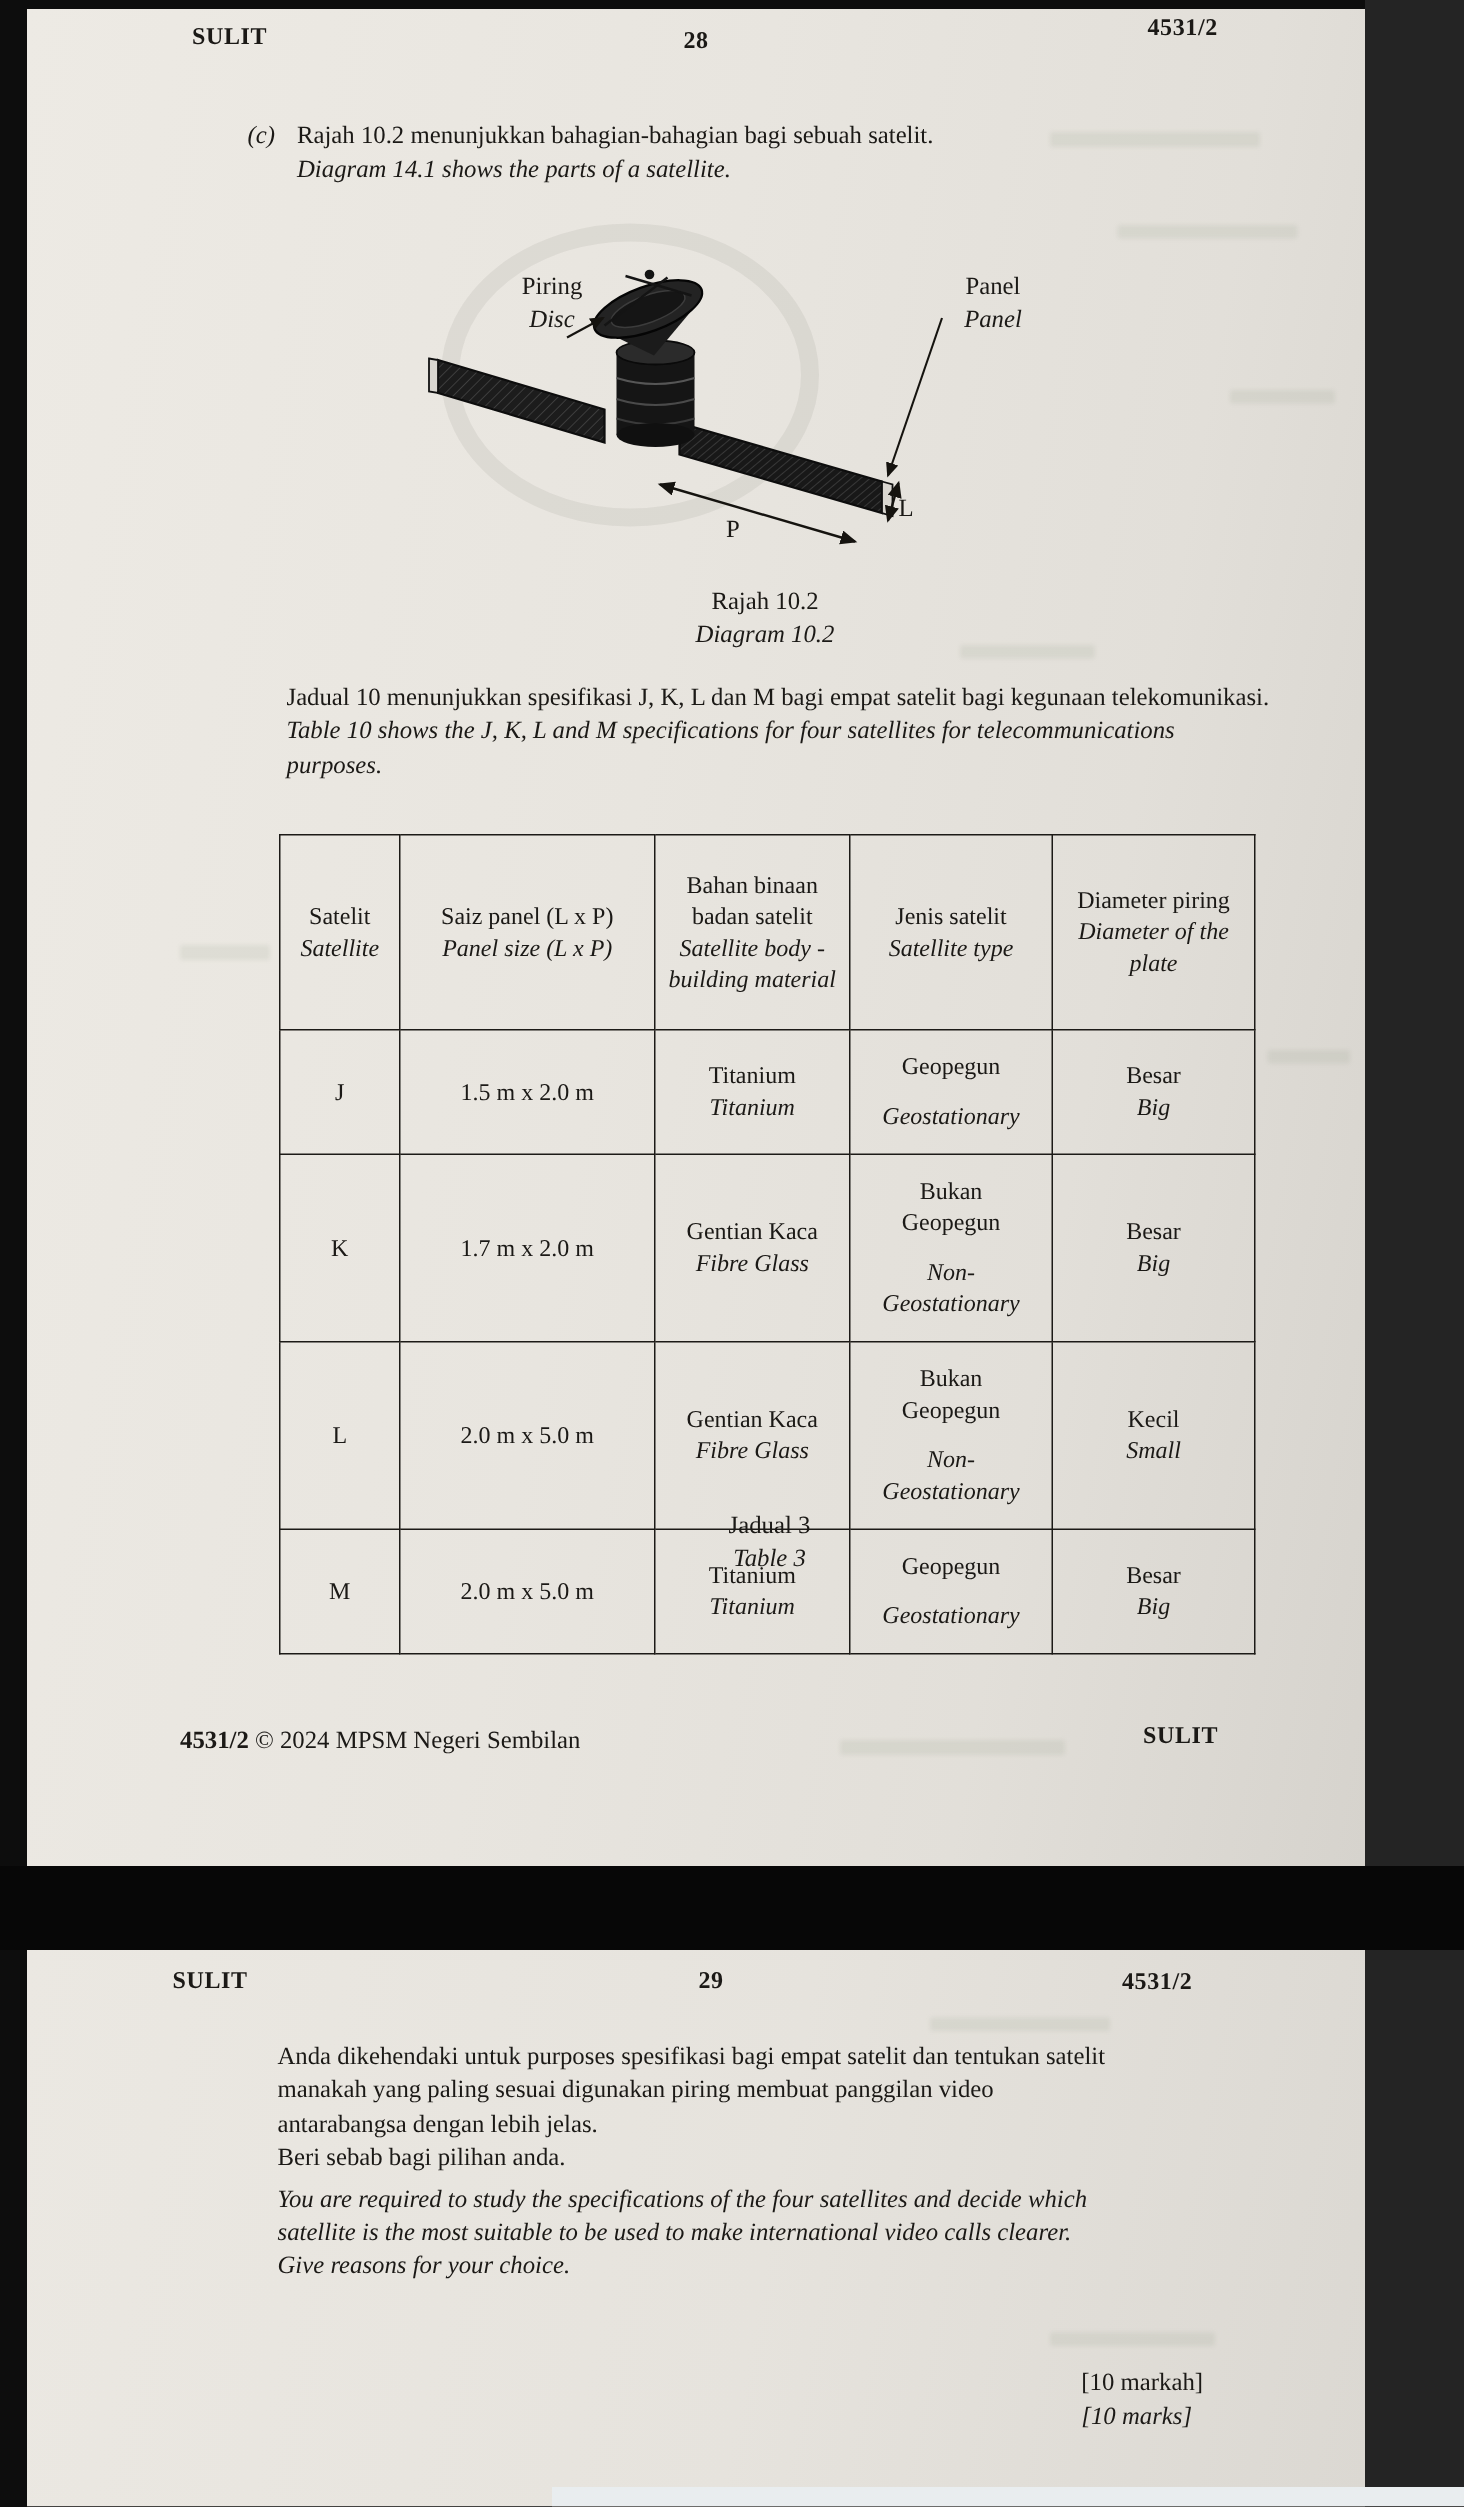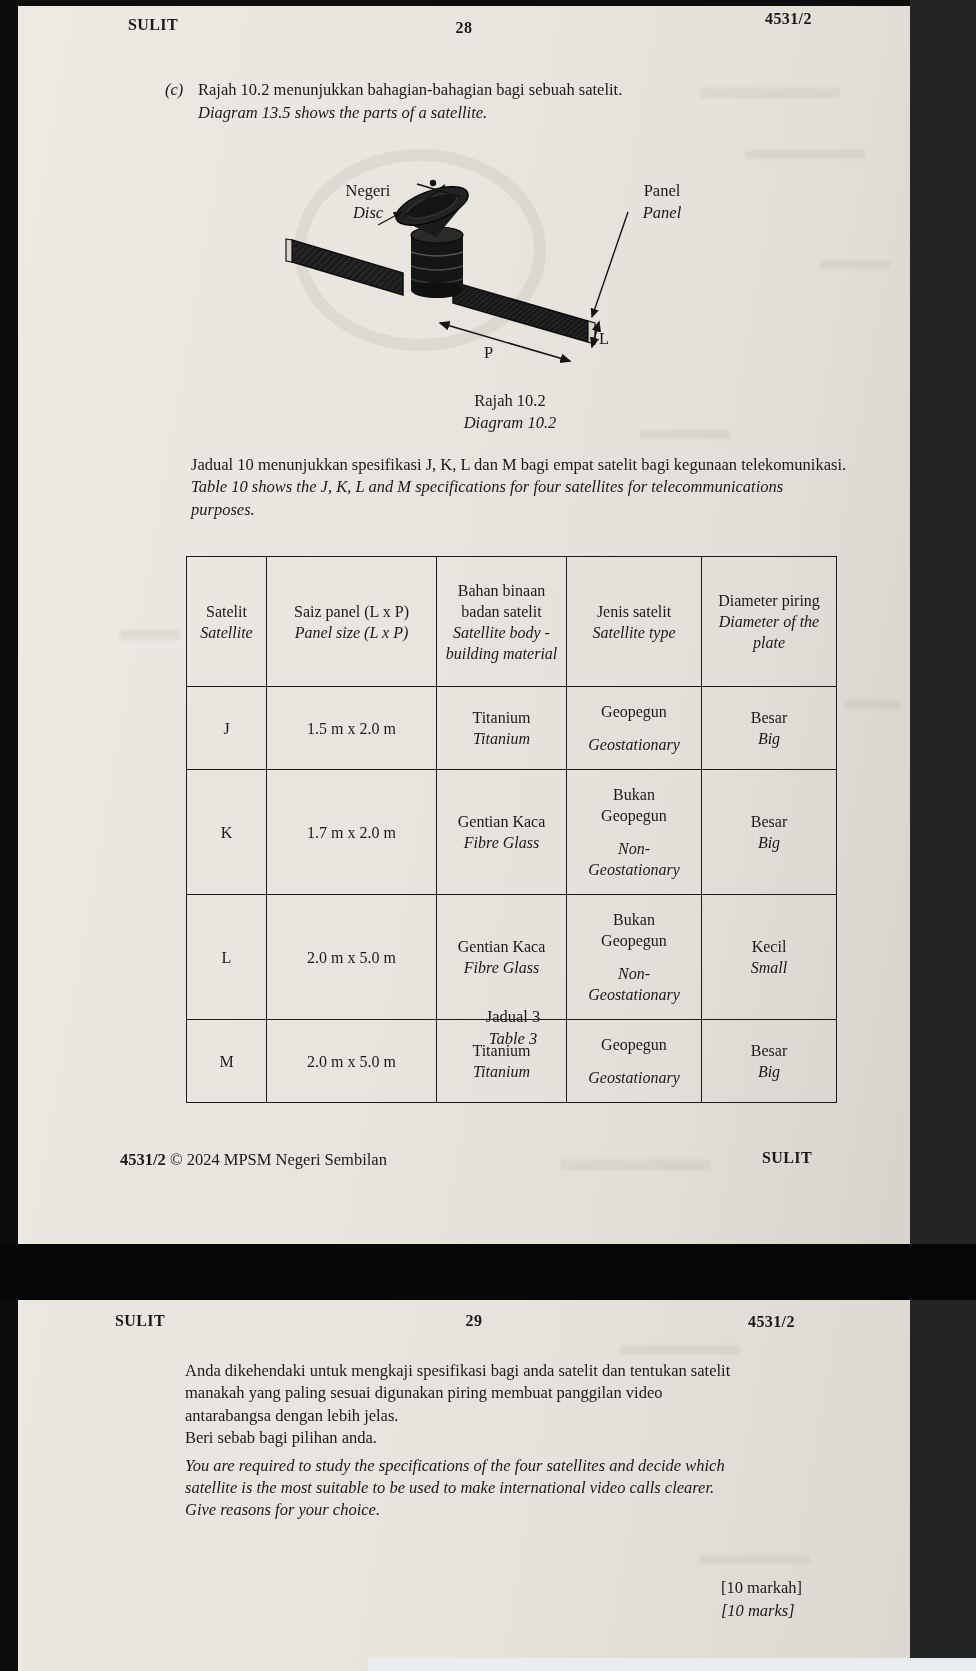--- a/index.html
+++ b/index.html
@@ -56,21 +56,21 @@
 <div class="edge-right"></div>
 
 <div class="page" id="page1">
 
   <div class="abs hdr" style="left:110px; top:10px;">SULIT</div>
   <div class="abs hdr ctr" style="left:426px; top:13px; width:40px;">28</div>
   <div class="abs hdr" style="left:747px; top:4px;">4531/2</div>
 
   <div class="abs txt i" style="left:147px; top:73px;">(c)</div>
   <div class="abs txt" style="left:180px; top:73px; width:660px;">Rajah 10.2 menunjukkan bahagian-bahagian bagi sebuah satelit.</div>
-  <div class="abs txt i" style="left:180px; top:96px; width:660px;">Diagram 13.5 shows the parts of a satellite.</div>
+  <div class="abs txt i" style="left:180px; top:96px; width:660px;">Diagram 14.1 shows the parts of a satellite.</div>
 
   <svg class="abs" style="left:252px; top:134px;" width="430" height="240" viewBox="0 0 430 240">
     <defs>
       <pattern id="hatch" width="5" height="5" patternUnits="userSpaceOnUse" patternTransform="rotate(45)">
         <rect width="5" height="5" fill="#1c1c1c"></rect>
         <line x1="0" y1="0" x2="0" y2="5" stroke="#3f3f3f" stroke-width="1.2"></line>
       </pattern>
       <pattern id="hatch2" width="4" height="4" patternUnits="userSpaceOnUse" patternTransform="rotate(-40)">
         <rect width="4" height="4" fill="#181818"></rect>
         <line x1="0" y1="0" x2="4" y2="0" stroke="#474747" stroke-width="0.9"></line>
@@ -111,21 +111,21 @@
       <circle cx="163" cy="43" r="3.2" fill="#141414"></circle>
     </g>
 
     <line x1="108" y1="85" x2="132" y2="72" stroke="#15130f" stroke-width="1.4" marker-end="url(#ah)"></line>
     <line x1="358" y1="72" x2="322" y2="177" stroke="#15130f" stroke-width="1.4" marker-end="url(#ah)"></line>
     <line x1="170" y1="183" x2="300" y2="221" stroke="#15130f" stroke-width="1.6" marker-start="url(#ah)" marker-end="url(#ah)"></line>
     <line x1="329" y1="182" x2="322" y2="207" stroke="#15130f" stroke-width="1.6" marker-start="url(#ah)" marker-end="url(#ah)"></line>
   </svg>
 
   <div class="abs figlabel" style="left:313px; top:174px; width:74px;">
-    <div>Negeri</div>
+    <div>Piring</div>
     <div class="i">Disc</div>
   </div>
   <div class="abs figlabel" style="left:612px; top:174px; width:64px;">
     <div>Panel</div>
     <div class="i">Panel</div>
   </div>
   <div class="abs txt" style="left:466px; top:336px;">P</div>
   <div class="abs txt" style="left:581px; top:322px;">L</div>
 
   <div class="abs cap" style="left:397px; top:384px; width:190px;">
@@ -270,21 +270,21 @@
 
 <div class="gap"></div>
 
 <div class="page" id="page2">
 
   <div class="abs hdr" style="left:97px; top:12px;">SULIT</div>
   <div class="abs hdr ctr" style="left:440px; top:12px; width:32px;">29</div>
   <div class="abs hdr" style="left:730px; top:13px;">4531/2</div>
 
   <div class="abs" style="left:167px; top:60px; width:660px;">
-    <div class="txt">Anda dikehendaki untuk mengkaji spesifikasi bagi anda satelit dan tentukan satelit</div>
+    <div class="txt">Anda dikehendaki untuk purposes spesifikasi bagi empat satelit dan tentukan satelit</div>
     <div class="txt">manakah yang paling sesuai digunakan piring membuat panggilan video</div>
     <div class="txt">antarabangsa dengan lebih jelas.</div>
     <div class="txt">Beri sebab bagi pilihan anda.</div>
     <div class="txt i" style="margin-top:5px;">You are required to study the specifications of the four satellites and decide which</div>
     <div class="txt i">satellite is the most suitable to be used to make international video calls clearer.</div>
     <div class="txt i">Give reasons for your choice.</div>
   </div>
 
   <div class="abs marks" style="right:108px; top:276px;">
     <div>[10 markah]</div>

